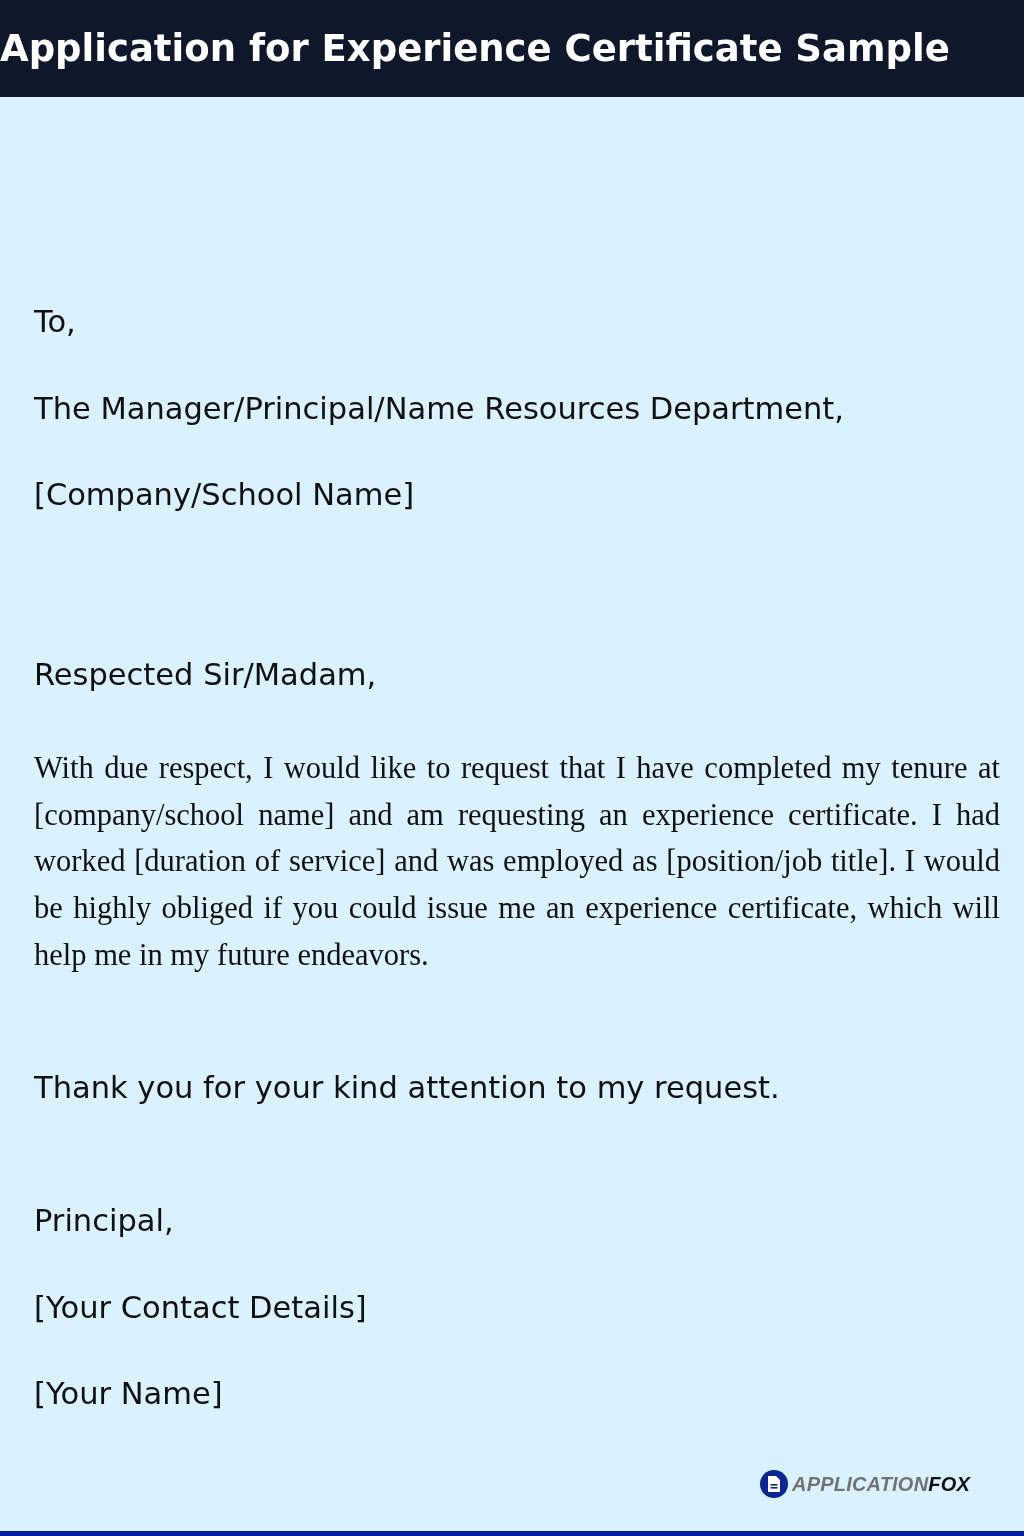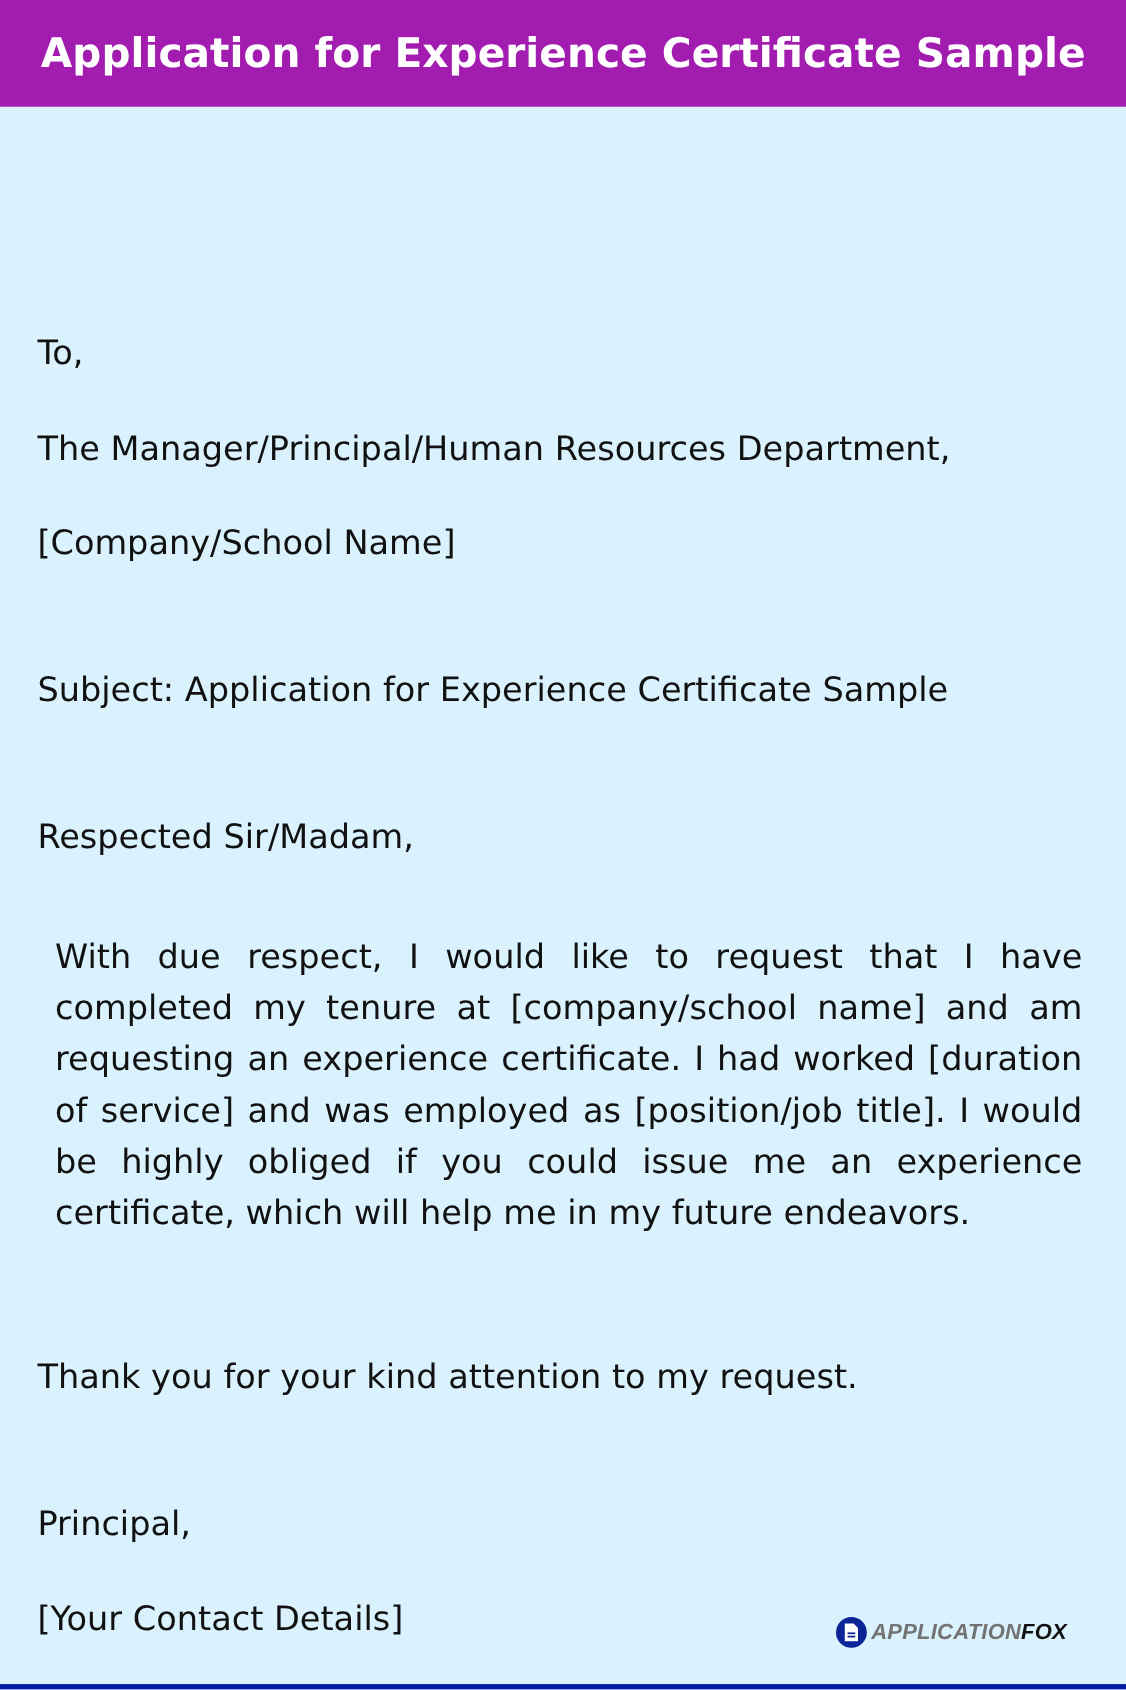--- a/index.html
+++ b/index.html
@@ -10,24 +10,23 @@
       position: relative;
       overflow: hidden;
       font-family: "DejaVu Sans", sans-serif;
       color: #111111;
     }
     .header {
       position: absolute;
       left: 0; top: 0;
       width: 1024px;
       height: 97px;
-      background: #a21caf;
+      background: #0f172a;
       display: flex;
       align-items: center;
-      justify-content: center;
     }
     .header h1 {
       margin: 0;
       color: #ffffff;
       font-family: "DejaVu Sans", sans-serif;
       font-weight: bold;
       font-size: 37px;
       letter-spacing: 0px;
       white-space: nowrap;
     }
@@ -79,28 +78,27 @@
   </style>
 </head>
 <body>
 
 <header class="header">
   <h1>Application for Experience Certificate Sample</h1>
 </header>
 
 <main class="letter">
   <span class="line">To,</span>
-  <span class="line">The Manager/Principal/Human Resources Department,</span>
+  <span class="line">The Manager/Principal/Name Resources Department,</span>
   <span class="line">[Company/School Name]</span>
   <div class="gap"></div>
-  <span class="line">Subject: Application for Experience Certificate Sample</span>
   <div class="gap"></div>
   <span class="line">Respected Sir/Madam,</span>
   <div class="gap"></div>
-  <p class="para" style="margin:16px;">With due respect, I would like to request that I have completed my tenure at [company/school name] and am requesting an experience certificate. I had worked [duration of service] and was employed as [position/job title]. I would be highly obliged if you could issue me an experience certificate, which will help me in my future endeavors.</p>
+  <p class="para" style="margin:0;font-family:Liberation Serif, serif;">With due respect, I would like to request that I have completed my tenure at [company/school name] and am requesting an experience certificate. I had worked [duration of service] and was employed as [position/job title]. I would be highly obliged if you could issue me an experience certificate, which will help me in my future endeavors.</p>
   <div class="gap"></div>
   <span class="line">Thank you for your kind attention to my request.</span>
   <div class="gap"></div>
   <span class="line">Principal,</span>
   <span class="line">[Your Contact Details]</span>
   <span class="line">[Your Name]</span>
 </main>
 
 <div class="logo">
   <span class="logo-icon">

